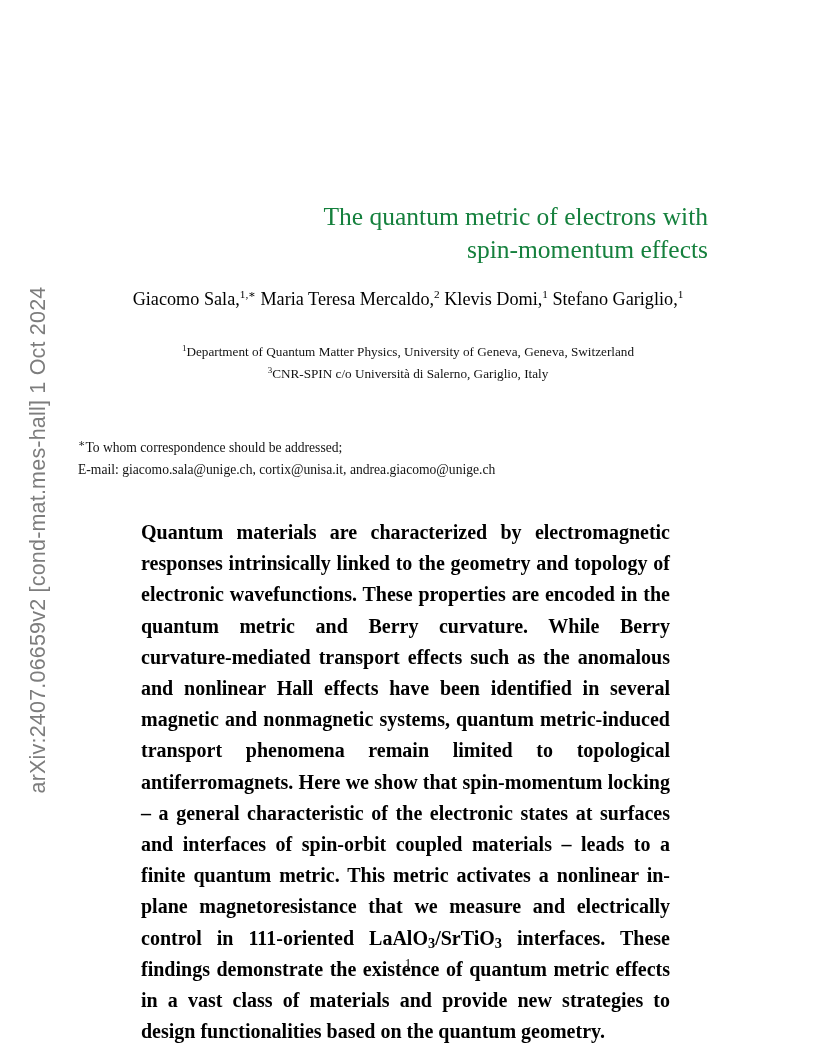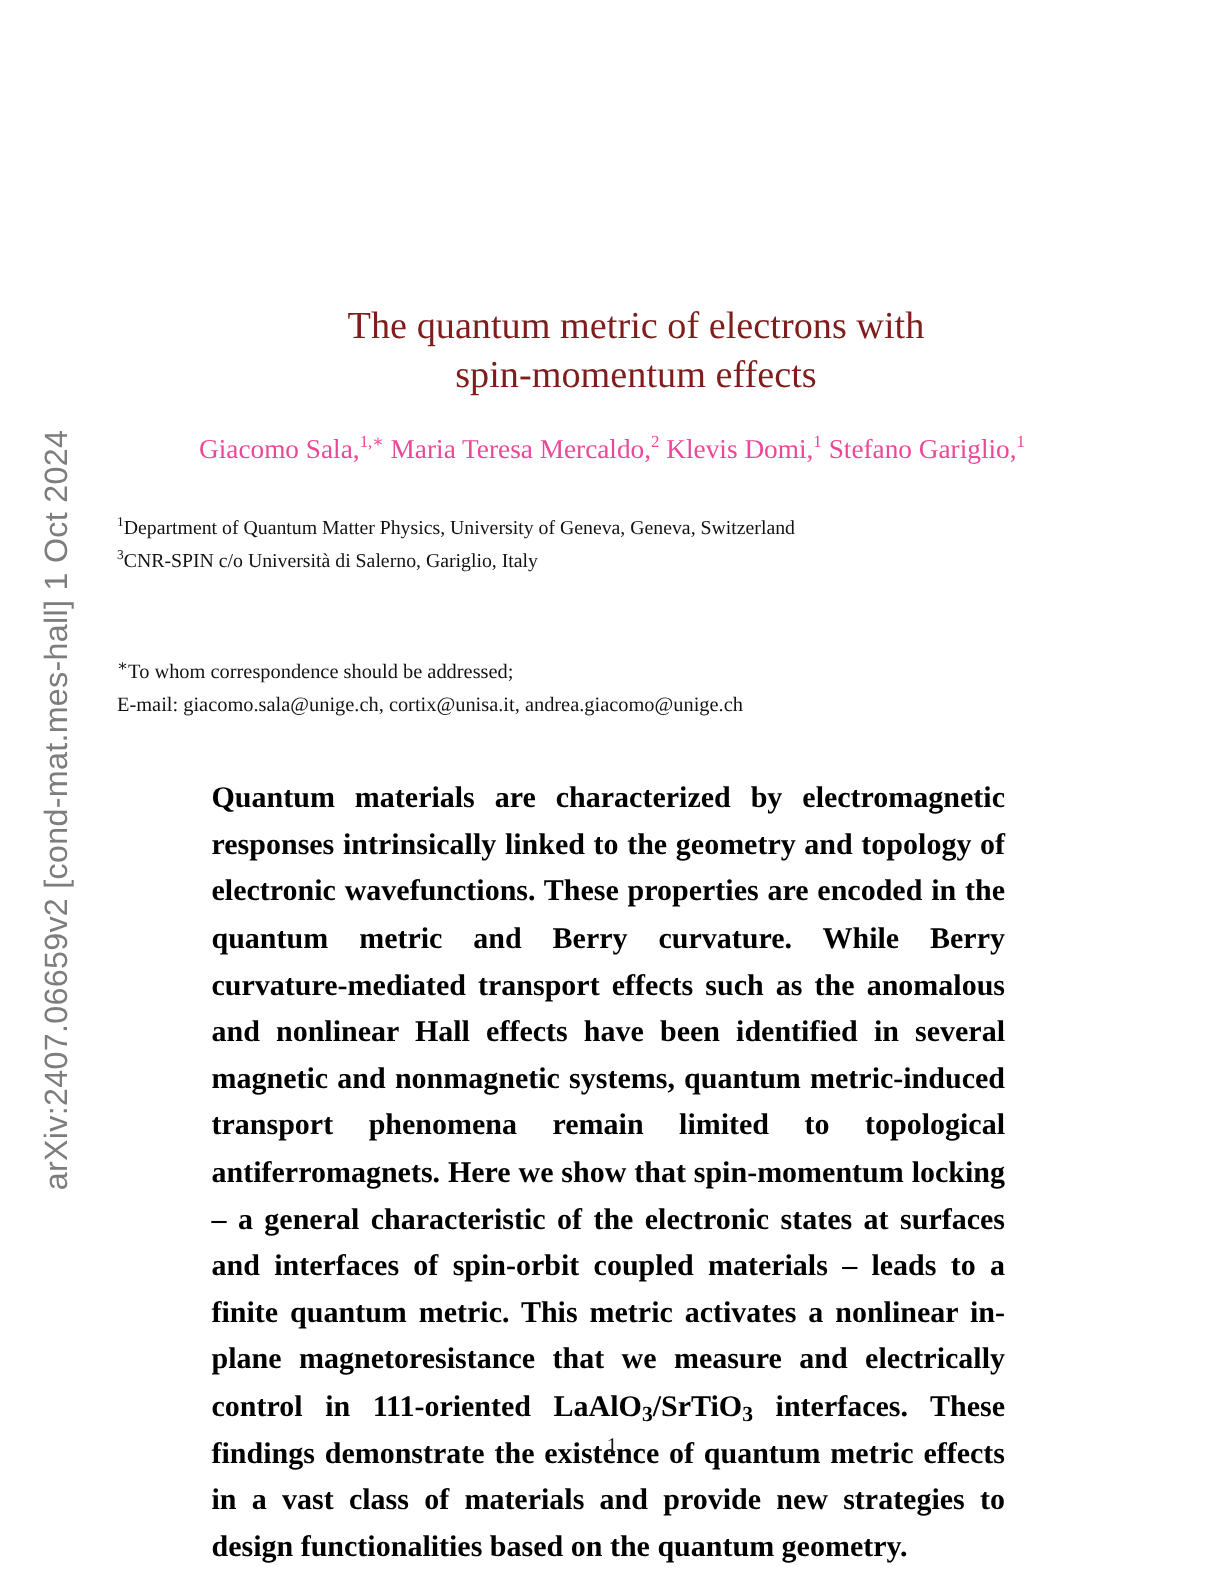--- a/index.html
+++ b/index.html
@@ -27,49 +27,50 @@
     white-space: nowrap;
     font-family: "Liberation Sans", "DejaVu Sans", sans-serif;
     font-size: 21.5px;
     letter-spacing: 0.2px;
     color: #7d7d7d;
   }
 
   
   .title {
     position: absolute;
-    left: 124px;
+    left: 108px;
     top: 200px;
     width: 600px;
-    text-align: center;
+    text-align: right;
     font-size: 25.5px;
     line-height: 33px;
     font-weight: normal;
-    color: #7f1d1d;
+    color: #15803d;
   }
 
   
   .authors {
     position: absolute;
     left: 78px;
     top: 286px;
     width: 660px;
     text-align: center;
     font-size: 18.2px;
     line-height: 26px;
-    color: #ec4899;
+    color: #000000;
   }
   .authors sup { font-size: 0.62em; vertical-align: 0.62em; line-height: 0; }
 
   
   .affiliations {
     position: absolute;
     left: 78px;
     top: 341px;
     width: 660px;
+    text-align: center;
     font-size: 13.2px;
     line-height: 21.5px;
     color: #121212;
   }
   .affiliations sup { font-size: 0.68em; vertical-align: 0.58em; line-height: 0; }
   .affil-line { display: block; }
 
   
   .correspondence {
     position: absolute;

